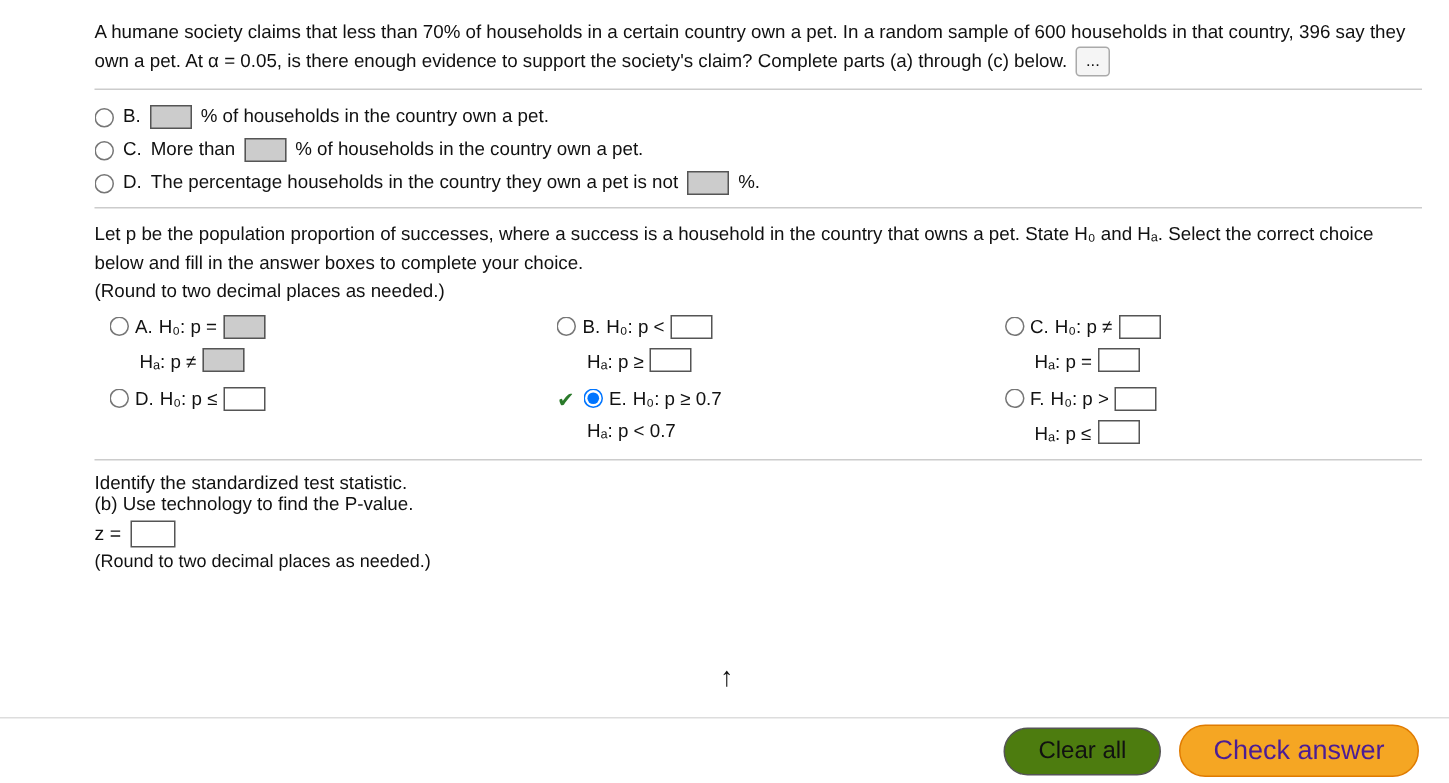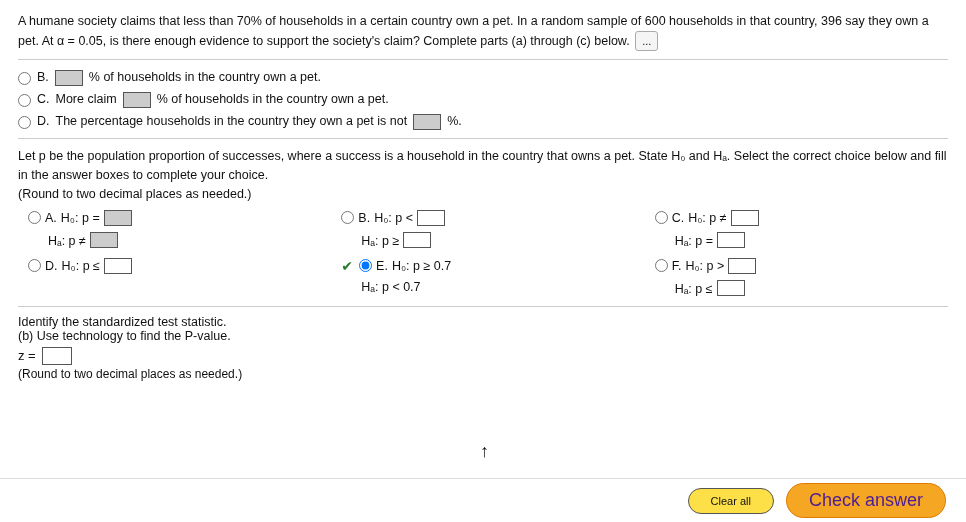--- a/index.html
+++ b/index.html
@@ -7,20 +7,21 @@
       font-family: Arial, sans-serif;
       font-size: 13px;
       background: #fff;
       color: #111;
       width: 966px;
       min-height: 522px;
       position: relative;
     }
     .page-wrapper {
       padding: 12px 18px 60px 18px;
+      margin-left: 45px;
     }
     .intro-text {
       font-size: 12.5px;
       line-height: 1.5;
       margin-bottom: 10px;
       border-bottom: 1px solid #ccc;
       padding-bottom: 8px;
     }
     .expand-btn {
       display: inline-block;
@@ -127,24 +128,24 @@
       background: #fff;
       border-top: 1px solid #ddd;
       display: flex;
       align-items: center;
       justify-content: flex-end;
       padding: 0 20px;
       gap: 12px;
     }
     .btn-clear {
       border: 1px solid #555;
-      background: #fde047;
+      background: #4d7c0f;
       border-radius: 18px;
       padding: 6px 22px;
-      font-size: 11px;
+      font-size: 16px;
       cursor: pointer;
       color: #111;
     }
     .btn-check {
       border: 1px solid #e07b00;
       background: #f5a623;
       border-radius: 18px;
       padding: 6px 22px;
       font-size: 18px;
       cursor: pointer;
@@ -172,21 +173,21 @@
   <div class="section">
     <div class="radio-row">
       <input type="radio" name="part_a_opt" style="">
       <span>B.</span>
       <span class="small-box small-box-gray"></span>
       <span>% of households in the country own a pet.</span>
     </div>
     <div class="radio-row">
       <input type="radio" name="part_a_opt" style="">
       <span>C.</span>
-      <span>More claim</span>
+      <span>More than</span>
       <span class="small-box small-box-gray"></span>
       <span>% of households in the country own a pet.</span>
     </div>
     <div class="radio-row">
       <input type="radio" name="part_a_opt" style="">
       <span>D.</span>
       <span>The percentage households in the country they own a pet is not</span>
       <span class="small-box small-box-gray"></span>
       <span>%.</span>
     </div>

